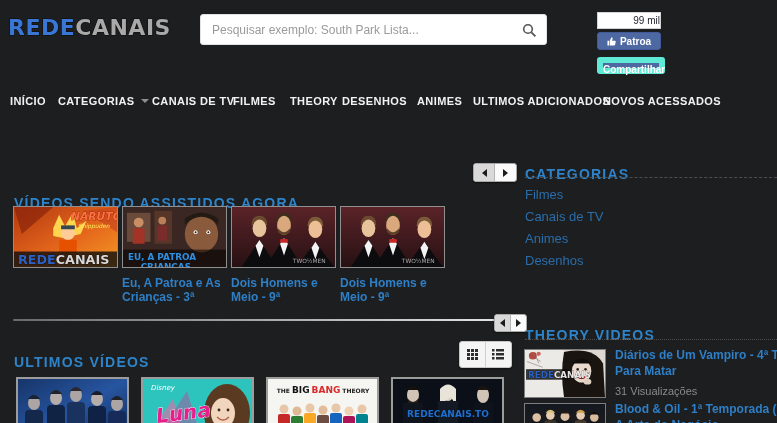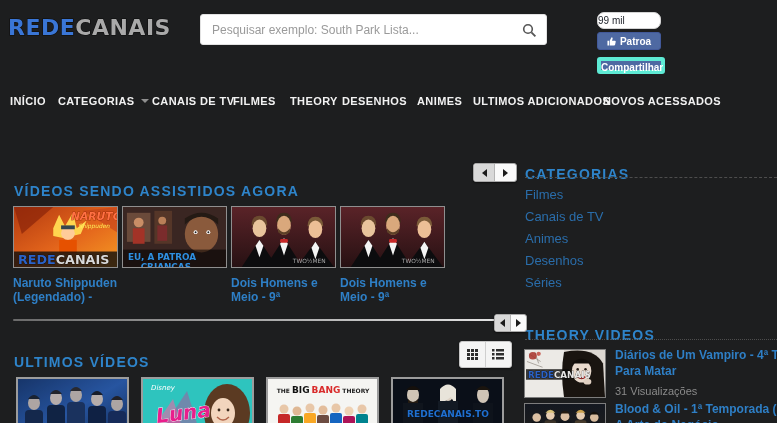--- a/index.html
+++ b/index.html
@@ -17,26 +17,26 @@
   .logo-canais { fill:#a9a9a9; }
 
   .search { position:absolute; left:200px; top:14px; width:347px; height:31px;
             background:#fff; border-radius:3px; border:1px solid #e2e2e2; }
   .search input { width:100%; height:100%; border:none; outline:none; background:transparent;
                   padding:0 34px 0 11px; font-size:12px; color:#444; font-family:inherit; }
   .search input::placeholder { color:#9a9a9a; }
   .search .mag { position:absolute; right:9px; top:8px; }
 
   .fb { position:absolute; left:597px; top:12px; width:80px; }
-  .fb-count { width:64px; height:17px; background:#fff; border:1px solid #d4d4d4; border-radius:7px;
-              color:#1d2129; font-size:10px; line-height:15px; text-align:left; }
+  .fb-count { width:64px; height:17px; background:#fff; border:1px solid #d4d4d4; border-radius:0;
+              color:#1d2129; font-size:10px; line-height:15px; text-align:right; }
   .fb-like { margin-top:3px; width:64px; height:18px; background:#4e69a2; border:1px solid #42599a;
              border-radius:3px; color:#fff; font-size:10px; font-weight:bold; display:flex;
              align-items:center; justify-content:center; gap:4px; cursor:pointer; font-family:inherit; }
-  .fb-share { margin-top:7px; width:68px; height:17px; background:#4e69a2; border:4px solid #5eead4;
+  .fb-share { margin-top:7px; width:68px; height:17px; background:#4e69a2; border:6px solid #5eead4;
               border-radius:3px; color:#fff; font-size:10px; font-weight:bold; text-align:center;
               line-height:14px; cursor:pointer; font-family:inherit; padding:0; }
 
   
   .nav a { position:absolute; top:95px; color:#f2f2f2; font-size:11px; font-weight:bold;
            letter-spacing:.4px; text-decoration:none; white-space:nowrap; }
   .caret { display:inline-block; width:0; height:0; border-left:4px solid transparent;
            border-right:4px solid transparent; border-top:4px solid #8f8f8f;
            margin-left:6px; vertical-align:2px; }
 
@@ -125,21 +125,21 @@
   <a style="left:58px"><span>CATEGORIAS</span><span class="caret"></span></a>
   <a style="left:152px">CANAIS DE TV</a>
   <a style="left:233px">FILMES</a>
   <a style="left:290px">THEORY</a>
   <a style="left:342px">DESENHOS</a>
   <a style="left:417px">ANIMES</a>
   <a style="left:473px">ULTIMOS ADICIONADOS</a>
   <a style="left:603px">NOVOS ACESSADOS</a>
 </nav>
 
-<h2 class="sec-title" style="left:14px; top:151px;margin-top:32px;">VÍDEOS SENDO ASSISTIDOS AGORA</h2>
+<h2 class="sec-title" style="left:14px; top:163px;margin-top:32px;">VÍDEOS SENDO ASSISTIDOS AGORA</h2>
 
 <div class="pill watch-pill">
   <div class="cell cell-gray">
       <span class="arr-l"></span>
     </div>
   <div class="cell">
       <span class="arr-r"></span>
     </div>
 </div>
 
@@ -161,21 +161,20 @@
       <circle cx="55" cy="27" r="7" fill="#ffcc99"></circle>
       <rect x="48" y="19" width="14" height="4" fill="#37474f"></rect>
       <rect x="46" y="34" width="18" height="14" fill="#e65100"></rect>
       <text x="58" y="13" font-size="11" font-weight="bold" font-style="italic" fill="#ff7043" stroke="#7f1d00" stroke-width=".6" paint-order="stroke">NARUTO</text>
       <text x="66" y="22" font-size="6" font-style="italic" fill="#ffee58">Shippuden</text>
       <rect x="0" y="46" width="105" height="16" fill="#0d0d0d" opacity=".8"></rect>
       <text x="4" y="59" font-size="13" font-weight="bold" stroke="#000" stroke-width=".5" paint-order="stroke">
         <tspan fill="#2a62c8">REDE</tspan><tspan fill="#d8d8d8">CANAIS</tspan>
       </text>
     </svg>
-    <div class="vtitle">Naruto Shippuden (Legendado) -</div>
   </div>
 
   <div class="vitem">
     <svg class="vthumb" viewBox="0 0 105 62" preserveAspectRatio="none">
       <rect width="105" height="62" fill="#3a2622"></rect>
       <rect x="4" y="6" width="24" height="30" fill="#6a4a3a"></rect>
       <rect x="32" y="4" width="18" height="34" fill="#553628"></rect>
       <circle cx="16" cy="16" r="5" fill="#c98e66"></circle>
         <rect x="10" y="22" width="12" height="16" fill="#a33327"></rect>
       <circle cx="40" cy="14" r="4" fill="#b97f58"></circle>
@@ -183,20 +182,21 @@
       <ellipse cx="80" cy="28" rx="17" ry="19" fill="#8a5a3c"></ellipse>
       <path d="M63 18 Q80 2 97 18 L97 12 Q80 0 63 12 Z" fill="#241a14"></path>
       <circle cx="74" cy="26" r="2" fill="#fff"></circle>
         <circle cx="87" cy="26" r="2" fill="#fff"></circle>
       <circle cx="74" cy="26" r="1" fill="#222"></circle>
         <circle cx="87" cy="26" r="1" fill="#222"></circle>
       <rect x="0" y="44" width="105" height="18" fill="#000" opacity=".55"></rect>
       <text x="5" y="55" font-size="9" font-weight="bold" fill="#2f8fe0" stroke="#06131f" stroke-width=".4" paint-order="stroke">EU, A PATROA</text>
       <text x="18" y="65" font-size="9" font-weight="bold" fill="#2f8fe0">CRIANÇAS</text>
     </svg>
+    <div class="vtitle">Eu, A Patroa e As Crianças - 3ª</div>
   </div>
 
   <div class="vitem">
     <svg class="vthumb" viewBox="0 0 105 62" preserveAspectRatio="none">
       <defs>
           <linearGradient id="g-dh1" x1="0" y1="0" x2="0" y2="1">
         <stop offset="0" stop-color="#5a2328"></stop>
             <stop offset="1" stop-color="#271113"></stop>
       </linearGradient>
         </defs>
@@ -376,21 +376,20 @@
 </div>
 
 <h2 class="sec-title" style="left:525px; top:154px;">CATEGORIAS</h2>
 <div class="dash" style="top:177px;"></div>
 
 <div class="side-links">
   <a>Filmes</a>
   <a>Canais de TV</a>
   <a>Animes</a>
   <a>Desenhos</a>
-  <a>Séries</a>
 </div>
 
 <h2 class="sec-title" style="left:525px; top:315px;">THEORY VIDEOS</h2>
 <div class="dash" style="top:339px; border-top-style:dotted;"></div>
 
 <svg class="nv-thumb" style="top:349px;" viewBox="0 0 82 49" preserveAspectRatio="none">
   <rect width="82" height="49" fill="#ddd8d2"></rect>
   <rect x="0" y="0" width="40" height="49" fill="#eceae6"></rect>
   <path d="M4 4 L16 12 M10 2 L14 14 M2 12 L18 18" stroke="#9a948c" stroke-width=".8"></path>
   <circle cx="8" cy="6" r="4" fill="#a8322a" opacity=".85"></circle>

